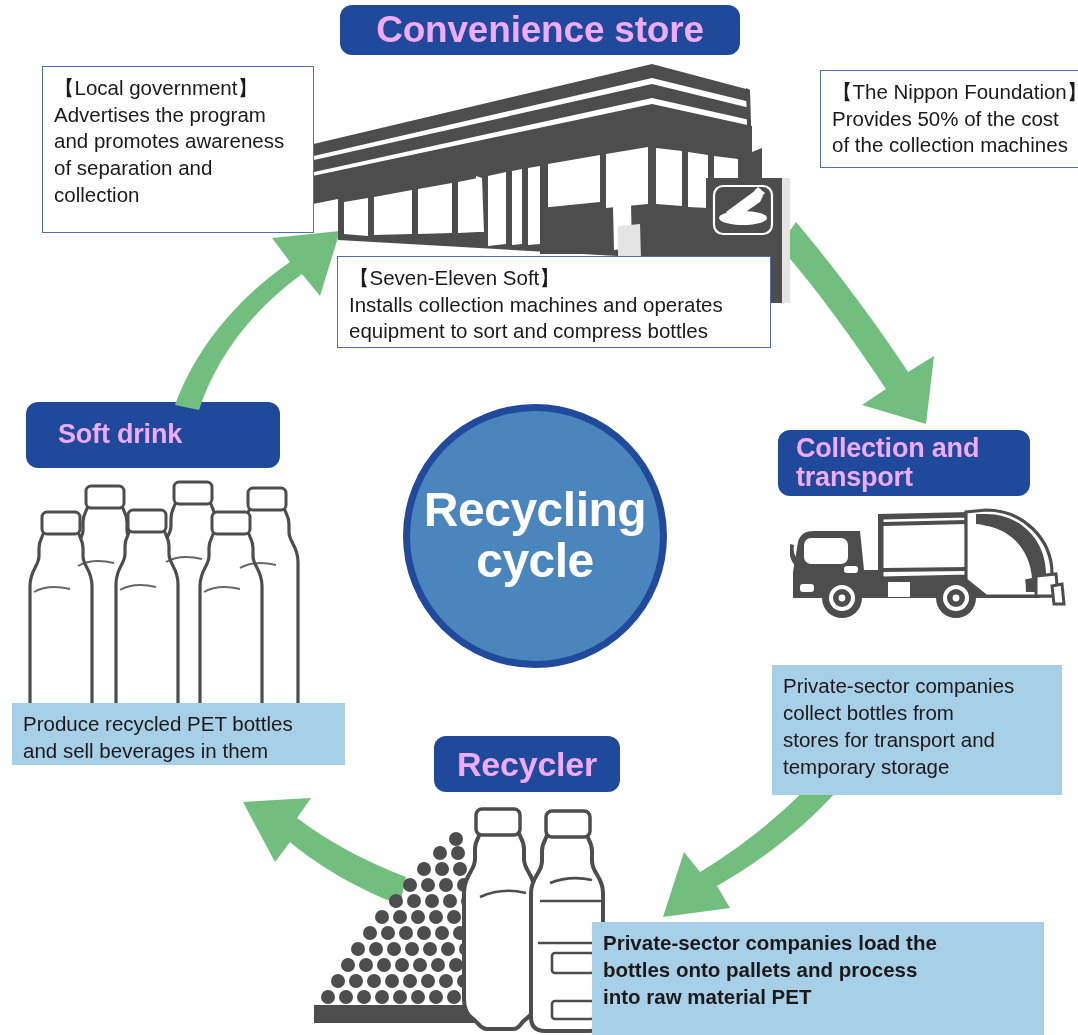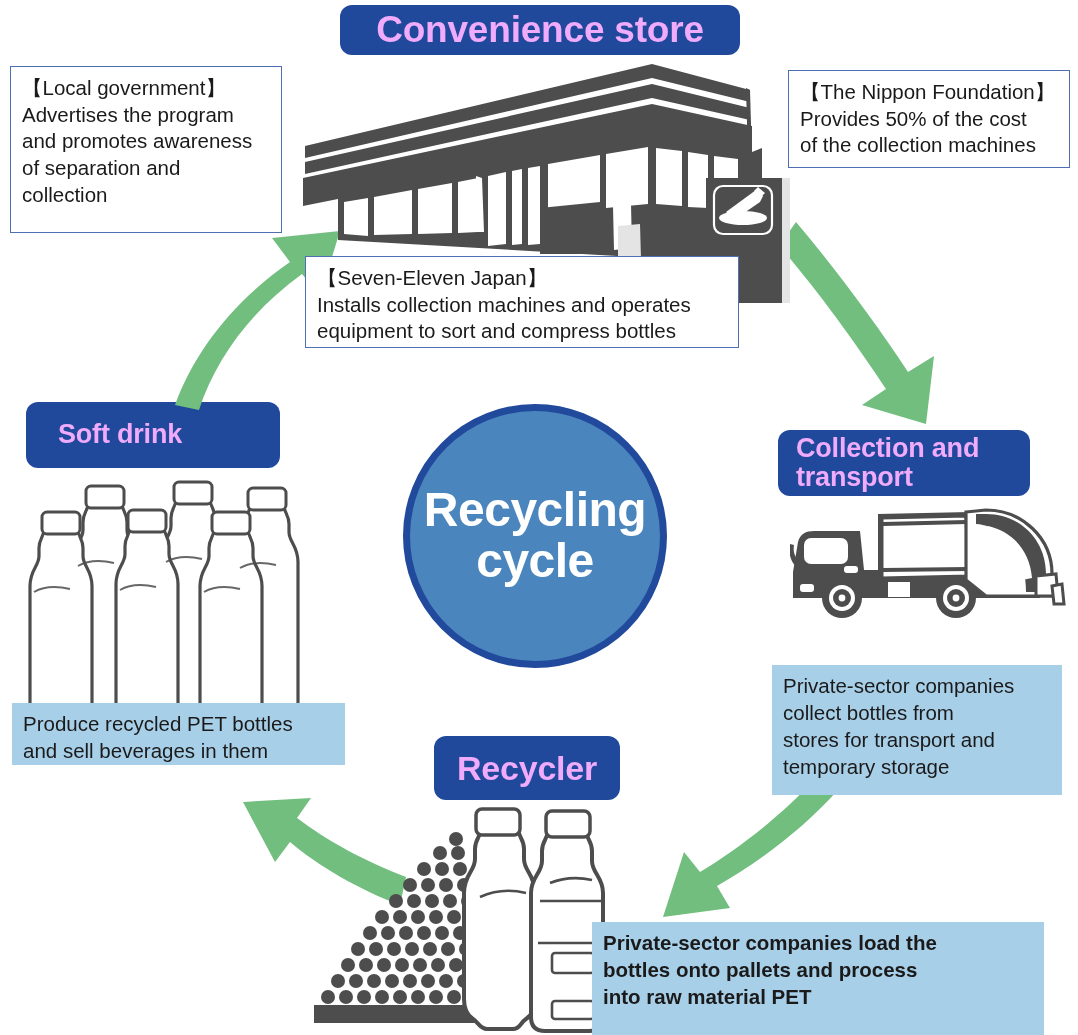--- a/index.html
+++ b/index.html
@@ -29,20 +29,21 @@
   .note-outline{
     position:absolute;
     background:#ffffff;
     border:1.5px solid #4f6fb5;
     box-sizing:border-box;
     color:#1a1a1a;
     font-size:20.5px;
     line-height:1.30;
     padding:8px 10px 8px 11px;
     z-index:6;
+    margin-left:32px;
   }
   
   .note-fill{
     position:absolute;
     background:#a8cfe8;
     box-sizing:border-box;
     color:#1a1a1a;
     font-size:20.5px;
     line-height:1.32;
     padding:7px 10px 7px 11px;
@@ -340,21 +341,21 @@
     <span>Convenience store</span>
   </div>
 
   <div class="badge" style="left:778px;top:430px;width:252px;height:66px;font-size:27px;line-height:1.08;padding-left:18px;">
     <span>
       <span style="display:block">Collection and</span>
       <span style="display:block">transport</span>
     </span>
   </div>
 
-  <div class="badge" style="left:434px;top:736px;width:186px;height:64px;font-size:34px;justify-content:center;">
+  <div class="badge" style="left:434px;top:736px;width:186px;height:56px;font-size:34px;justify-content:center;">
     <span>Recycler</span>
   </div>
 
   <div class="badge" style="left:26px;top:402px;width:254px;height:66px;font-size:27px;line-height:1.08;padding-left:32px;">
     <span>
       <span style="display:block">Soft drink</span>
     </span>
   </div>
 
   <div class="note-outline" style="left:10px;top:66px;width:272px;height:167px;">
@@ -365,21 +366,21 @@
 collection</div>
   </div>
 
   <div class="note-outline" style="left:788px;top:70px;width:282px;height:98px;">
     <div>【The Nippon Foundation】</div>
     <div>Provides 50% of the cost
 of the collection machines</div>
   </div>
 
   <div class="note-outline" style="left:305px;top:256px;width:434px;height:92px;">
-    <div>【Seven-Eleven Japan】</div>
+    <div>【Seven-Eleven Soft】</div>
     <div>Installs collection machines and operates
 equipment to sort and compress bottles</div>
   </div>
 
   <div class="note-fill" style="left:772px;top:645px;width:290px;height:130px;margin-top:20px;">
     <div>Private-sector companies
 collect bottles from
 stores for transport and
 temporary storage</div>
   </div>

